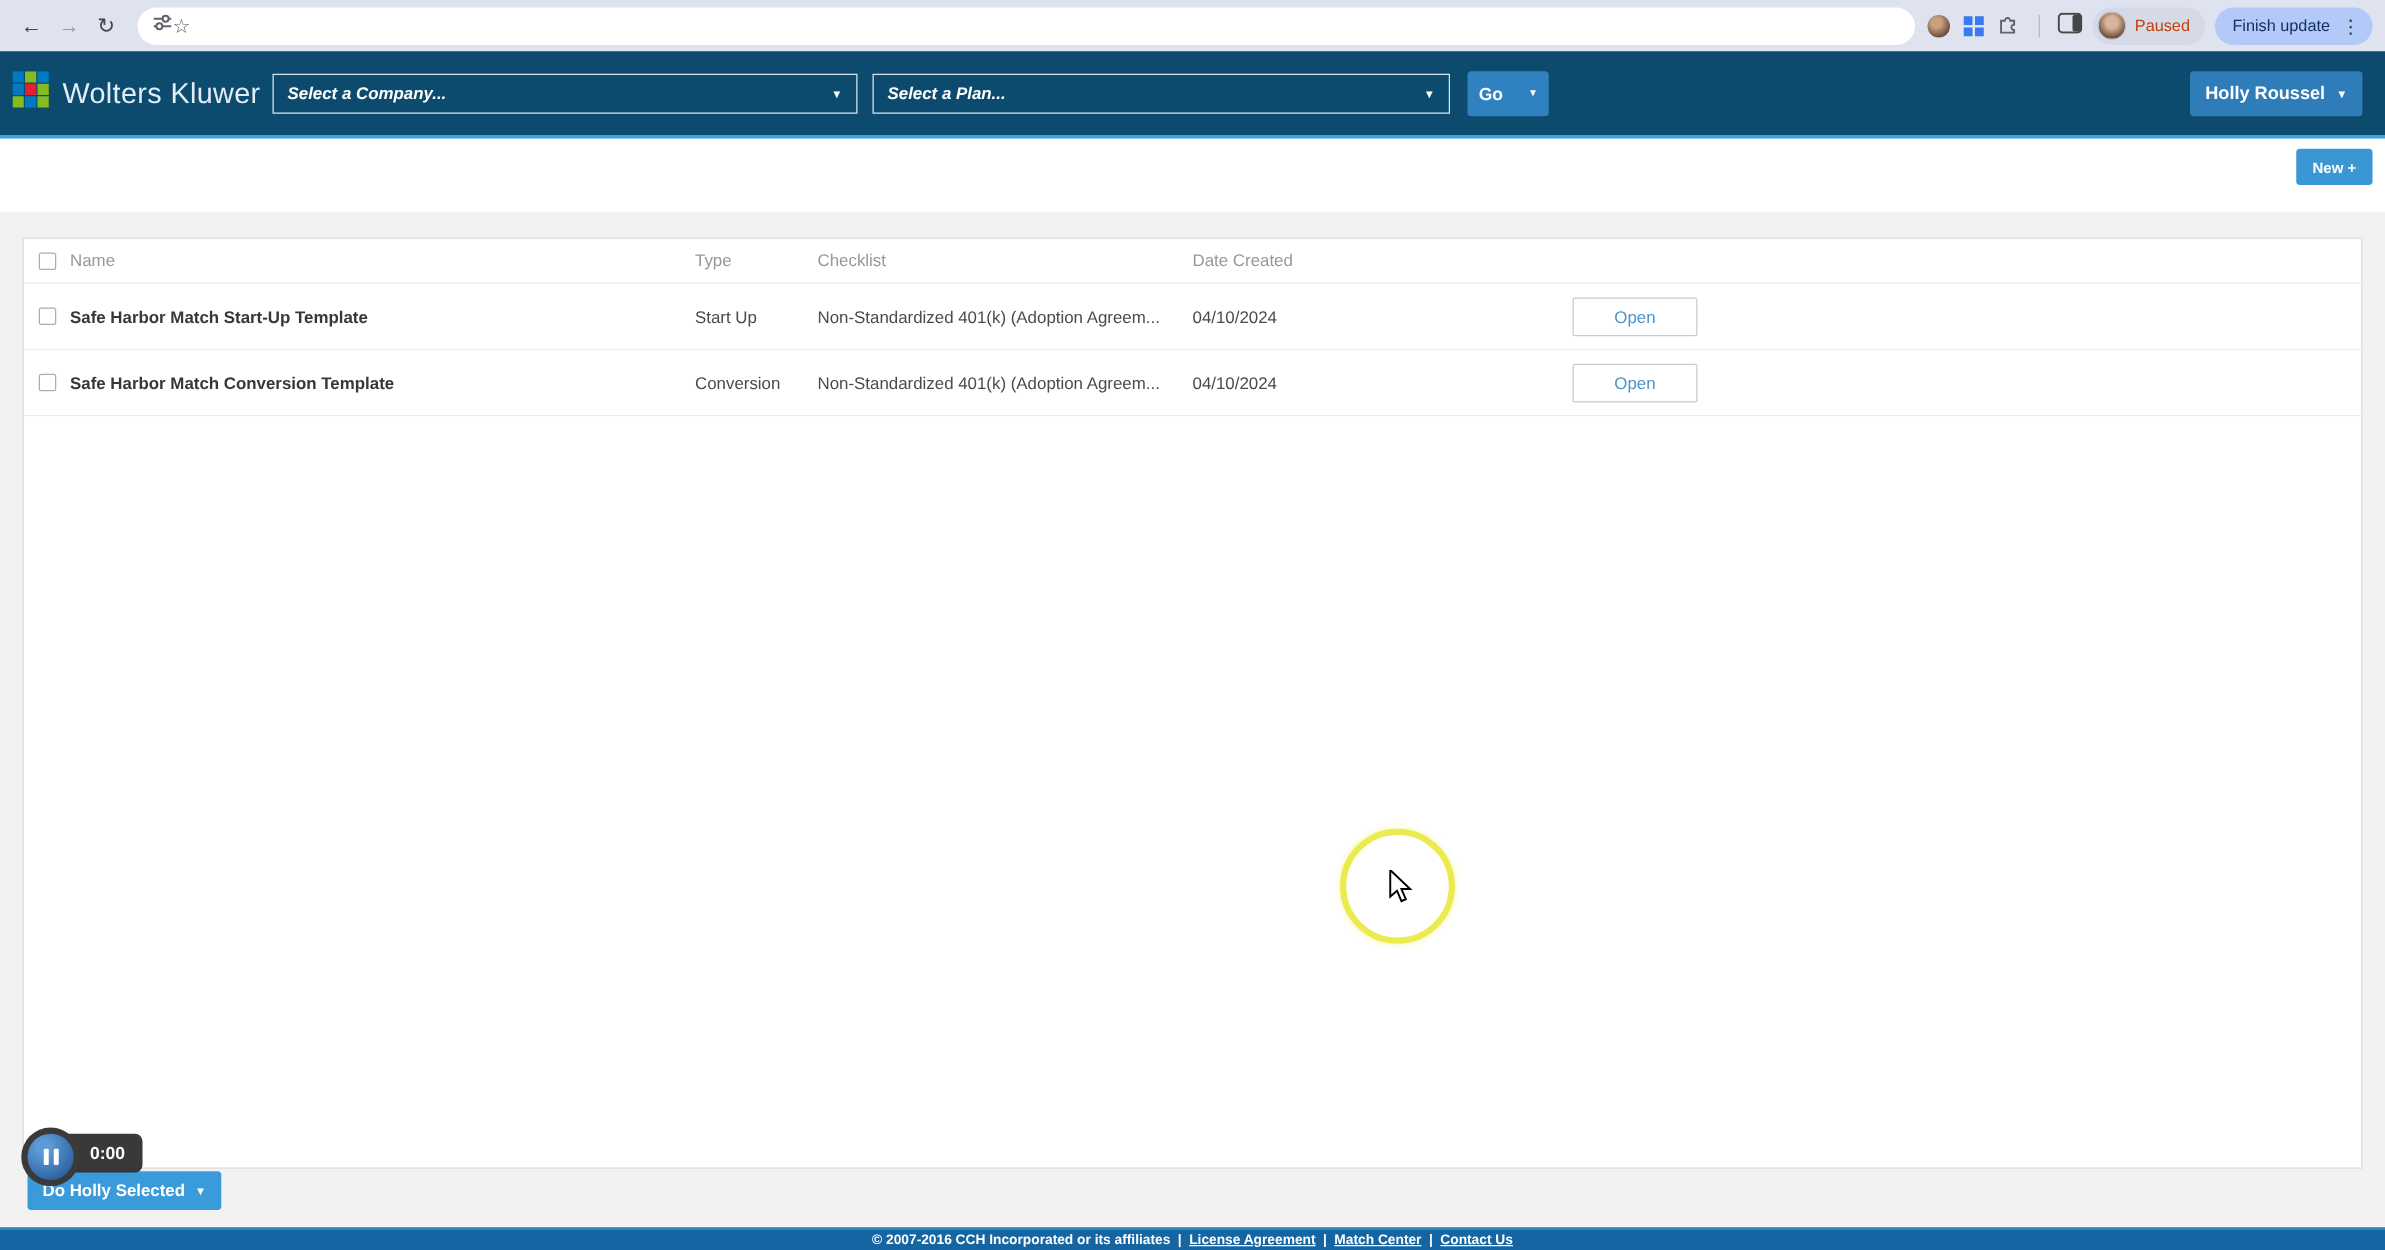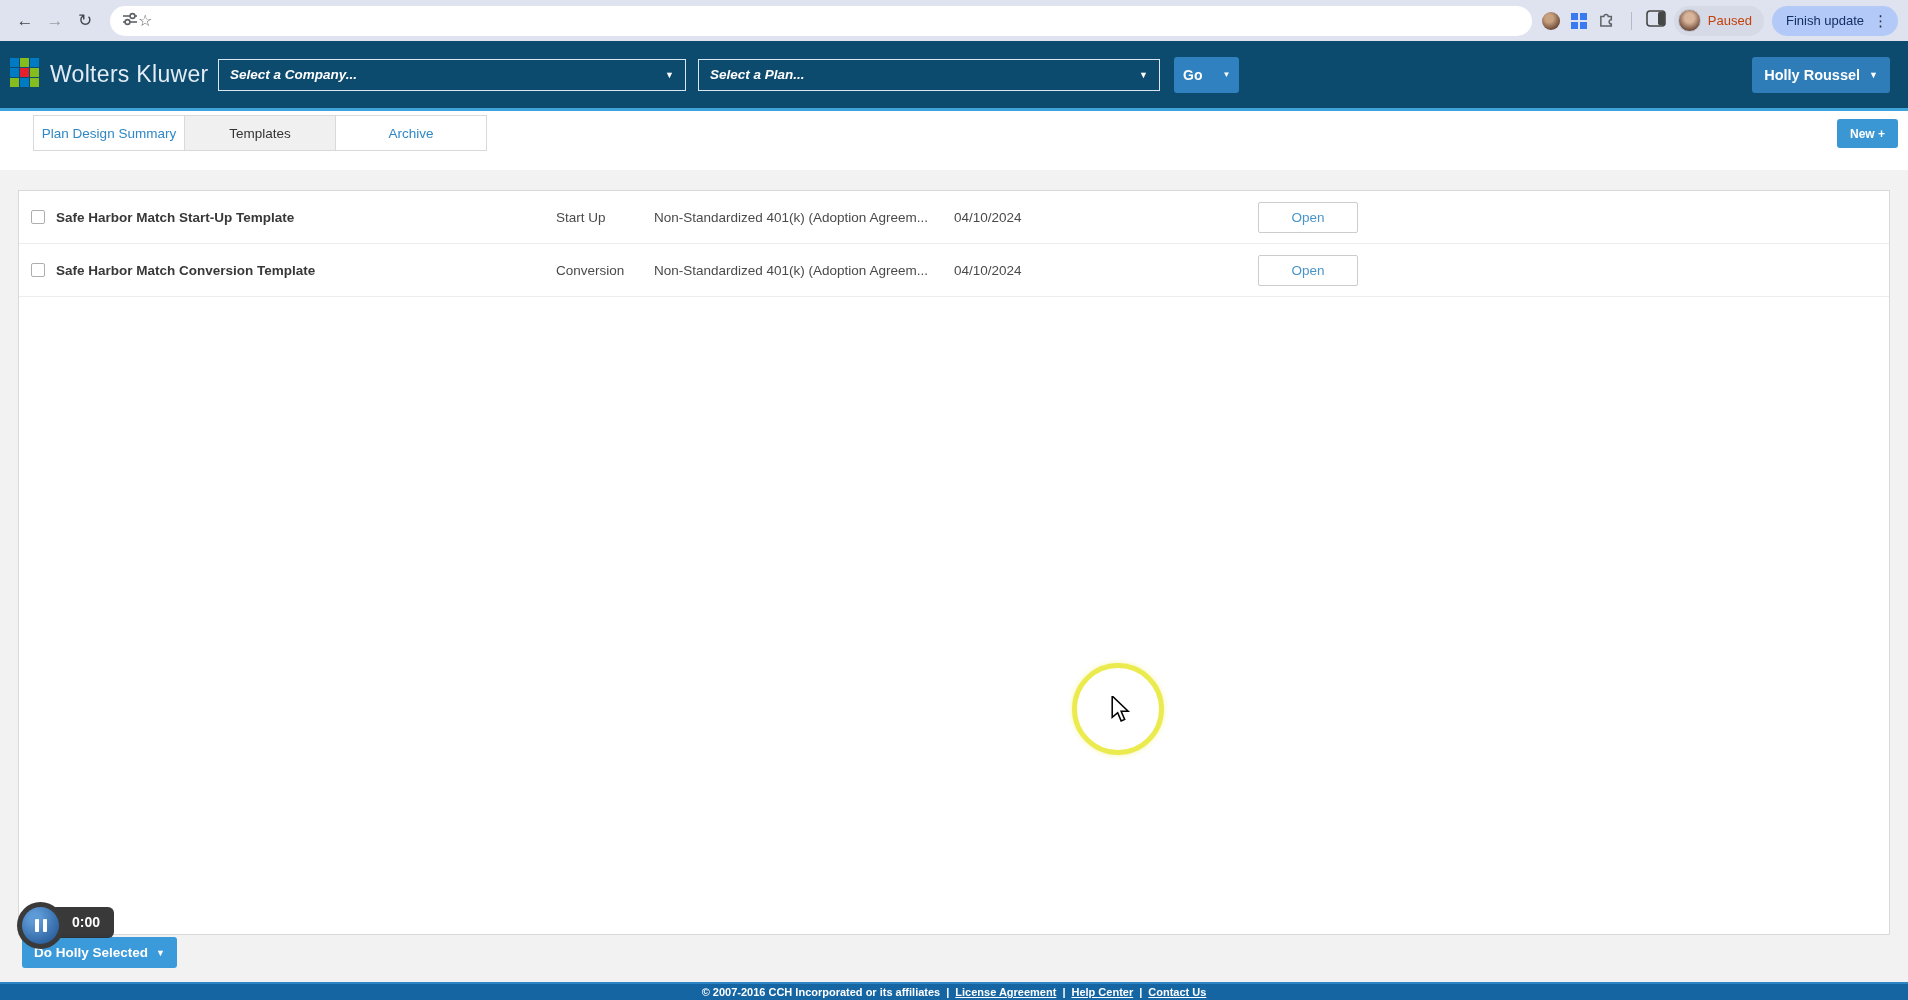--- a/index.html
+++ b/index.html
@@ -194,31 +194,36 @@
   </div>
 
   <div class="user-btn">
     <span>Holly Roussel</span>
     <span class="hdr-caret">▼</span>
   </div>
 </div>
 <div class="header-strip"></div>
 
 <div class="tab-bar">
-  <div class="tabs">
-    <div class="tab">Plan Design Summary</div>
-    <div class="tab active">Templates</div>
-    <div class="tab">Archive</div>
-  </div>
   <div class="new-btn">New +</div>
 </div>
 
 <div class="content">
   <div class="panel">
 
+    <div class="thead">
+      <div class="c-check">
+          <span class="checkbox"></span>
+        </div>
+      <div class="c-name">Name</div>
+      <div class="c-type">Type</div>
+      <div class="c-checklist">Checklist</div>
+      <div class="c-date">Date Created</div>
+      <div class="c-action"></div>
+    </div>
 
     <div class="trow">
       <div class="c-check">
           <span class="checkbox"></span>
         </div>
       <div class="c-name">Safe Harbor Match Start-Up Template</div>
       <div class="c-type">Start Up</div>
       <div class="c-checklist">Non-Standardized 401(k) (Adoption Agreem...</div>
       <div class="c-date">04/10/2024</div>
       <div class="c-action">
@@ -253,21 +258,21 @@
 <div class="bulk-btn">
   <span>Do Holly Selected</span>
   <span class="hdr-caret">▼</span>
 </div>
 
 <div class="footer">
   <span>© 2007-2016 CCH Incorporated or its affiliates</span>
   <span>|</span>
   <span class="f-link">License Agreement</span>
   <span>|</span>
-  <span class="f-link">Help Center</span>
+  <span class="f-link">Match Center</span>
   <span>|</span>
   <span class="f-link">Contact Us</span>
 </div>
 
 <div class="highlight-ring"></div>
 <div class="cursor">
   <svg width="24" height="28" viewBox="0 0 16 20">
     <polygon points="1,0 1,15.2 4.9,11.9 7.4,17.8 9.9,16.7 7.4,10.9 12.4,10.9" fill="#ffffff" stroke="#000000" stroke-width="1.1"></polygon>
   </svg>
 </div>

